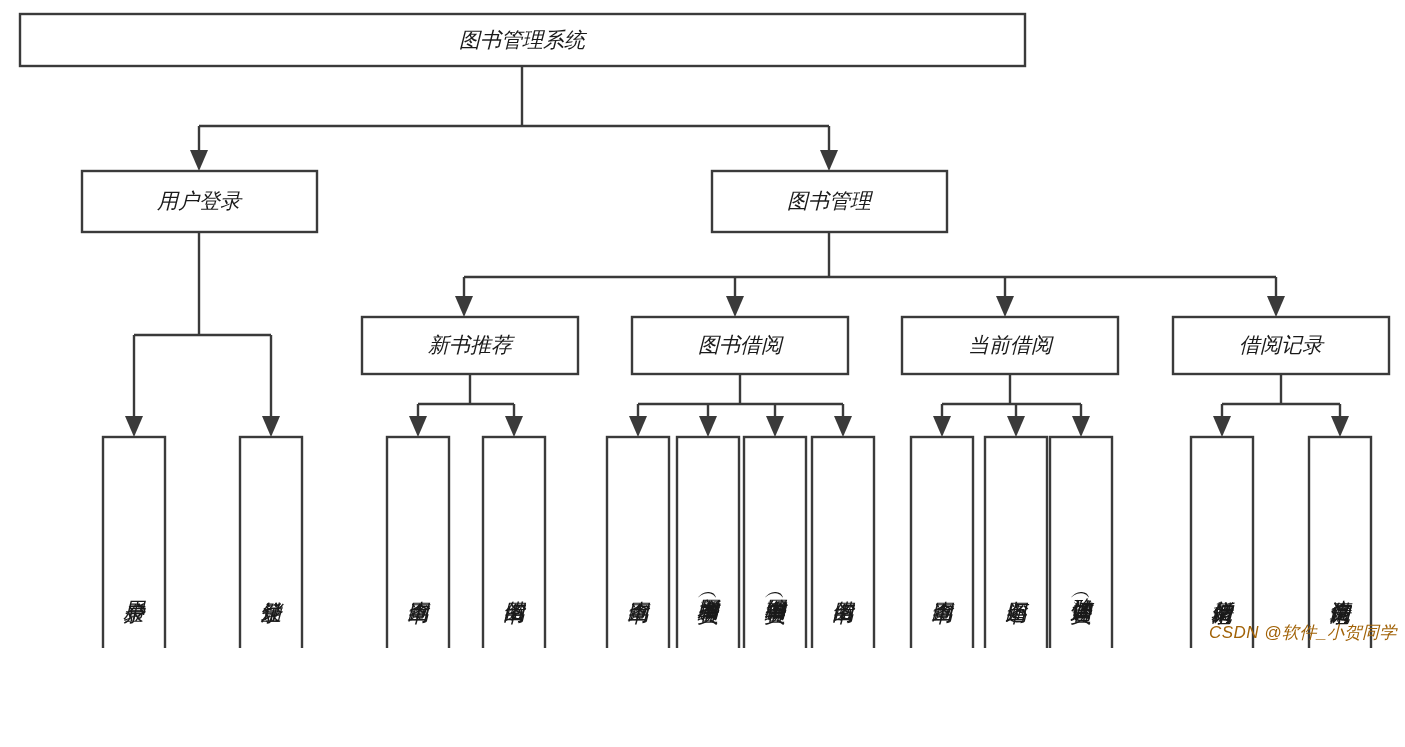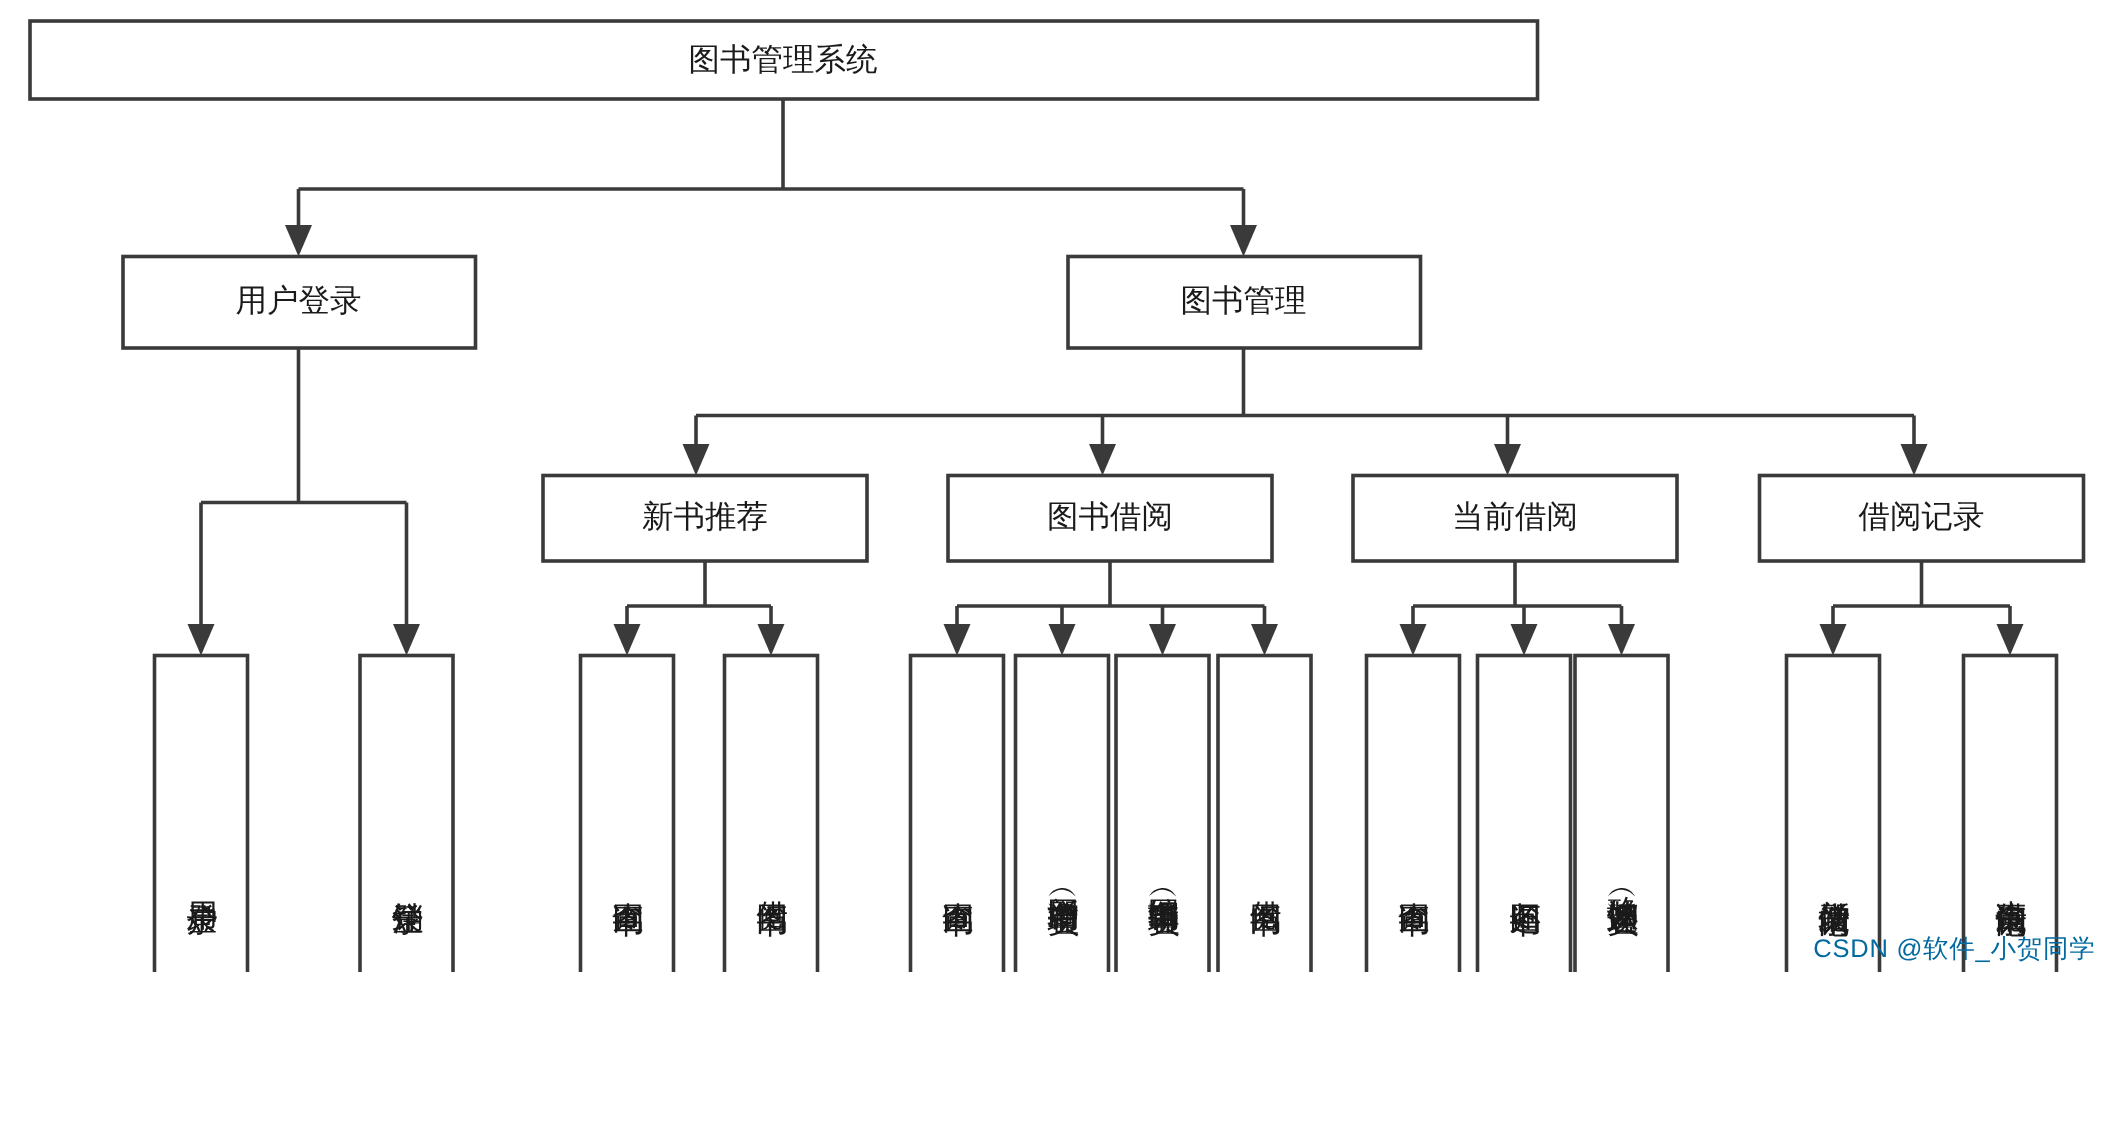--- a/index.html
+++ b/index.html
@@ -10,20 +10,21 @@
   }
   body {
     font-family: "Liberation Sans", "DejaVu Sans", sans-serif;
   }
   #diagram-root {
     position: relative;
     width: 1405px;
     height: 648px;
     background: #ffffff;
     overflow: hidden;
+    font-style: italic;
   }
   svg.diagram-canvas {
     position: absolute;
     left: 0;
     top: 0;
     width: 1405px;
     height: 747px;
   }
   .node-box {
     fill: #ffffff;
@@ -61,21 +62,21 @@
     letter-spacing: 1px;
     white-space: nowrap;
     pointer-events: none;
   }
   .watermark {
     position: absolute;
     right: 8px;
     bottom: 4px;
     font-family: "Liberation Sans", "DejaVu Sans", sans-serif;
     font-size: 17px;
-    color: #0369a1;
+    color: #a16207;
     letter-spacing: 0.5px;
     white-space: nowrap;
   }
 </style>
 </head>
 <body>
 
 <div id="diagram-root">
 
   <svg class="diagram-canvas" viewBox="0 0 1405 747">

